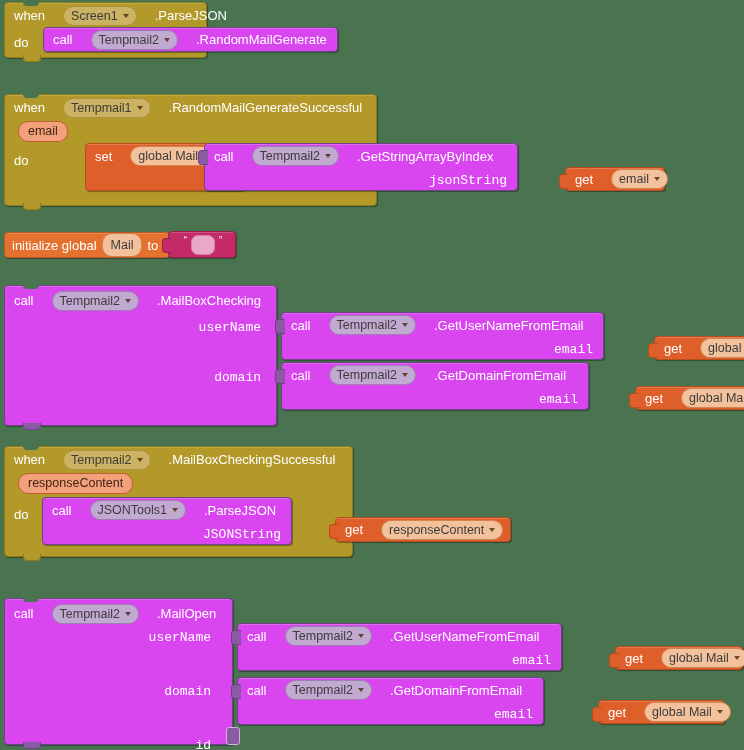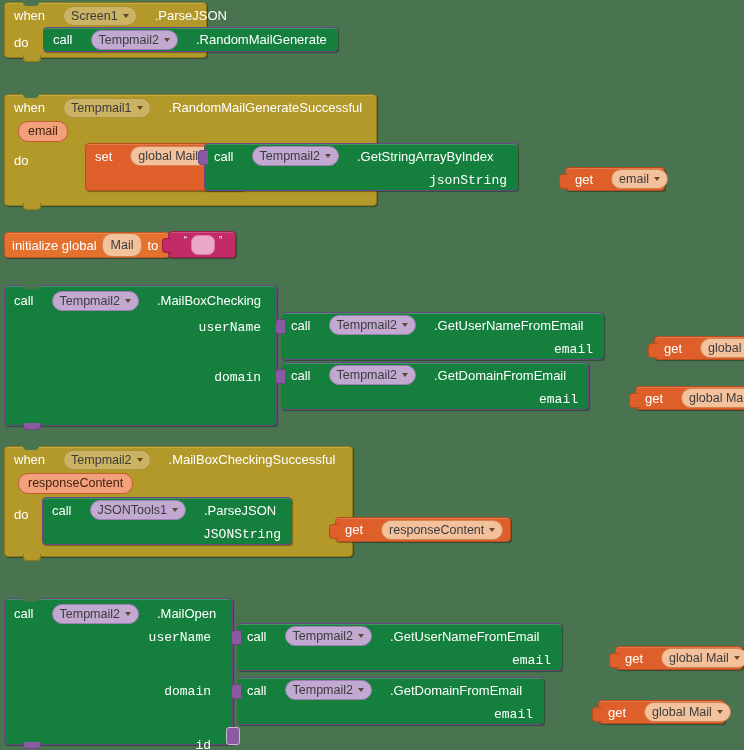--- a/index.html
+++ b/index.html
@@ -2,21 +2,21 @@
 <html><head>
 <meta charset="utf-8">
 <style>
   html,body{margin:0;padding:0;}
   #canvas{position:relative;width:744px;height:750px;background:#4a7350;overflow:hidden;
           font-family:"Liberation Sans",sans-serif;font-size:13px;color:#fff;}
   .group{position:absolute;}
   .blk{position:absolute;box-sizing:border-box;border-radius:4px;
        box-shadow:1px 1px 1px rgba(0,0,0,.35), inset 0 1px 0 rgba(255,255,255,.18);}
   .gold{background:#b3992a;border:1px solid #8f7a18;}
-  .purple{background:#15803d;border:1px solid #6d4586;}
+  .purple{background:#d946ef;border:1px solid #6d4586;}
   .orange{background:#df5f2a;border:1px solid #b84e1e;margin-left:43px;}
   .orange-lt{background:#e5712f;border:1px solid #bf5722;}
   .pink{background:#c42a66;border:1px solid #9a1e4e;}
   .row{position:absolute;display:flex;align-items:center;gap:18px;padding:0 9px;white-space:nowrap;box-sizing:border-box;}
   .row.right{justify-content:flex-end;padding-right:12px;font-family:Liberation Mono, monospace;}
   .lbl{color:#fff;}
   .pill{display:inline-flex;align-items:center;gap:5px;border-radius:10px;padding:1px 7px;
         color:#3c3c3c;font-size:12.5px;line-height:16px;white-space:nowrap;}
   .pill-gold{background:#cbb363;border:1px solid #a9913a;}
   .pill-purple{background:#c2a9d1;border:1px solid #9d80b1;}

